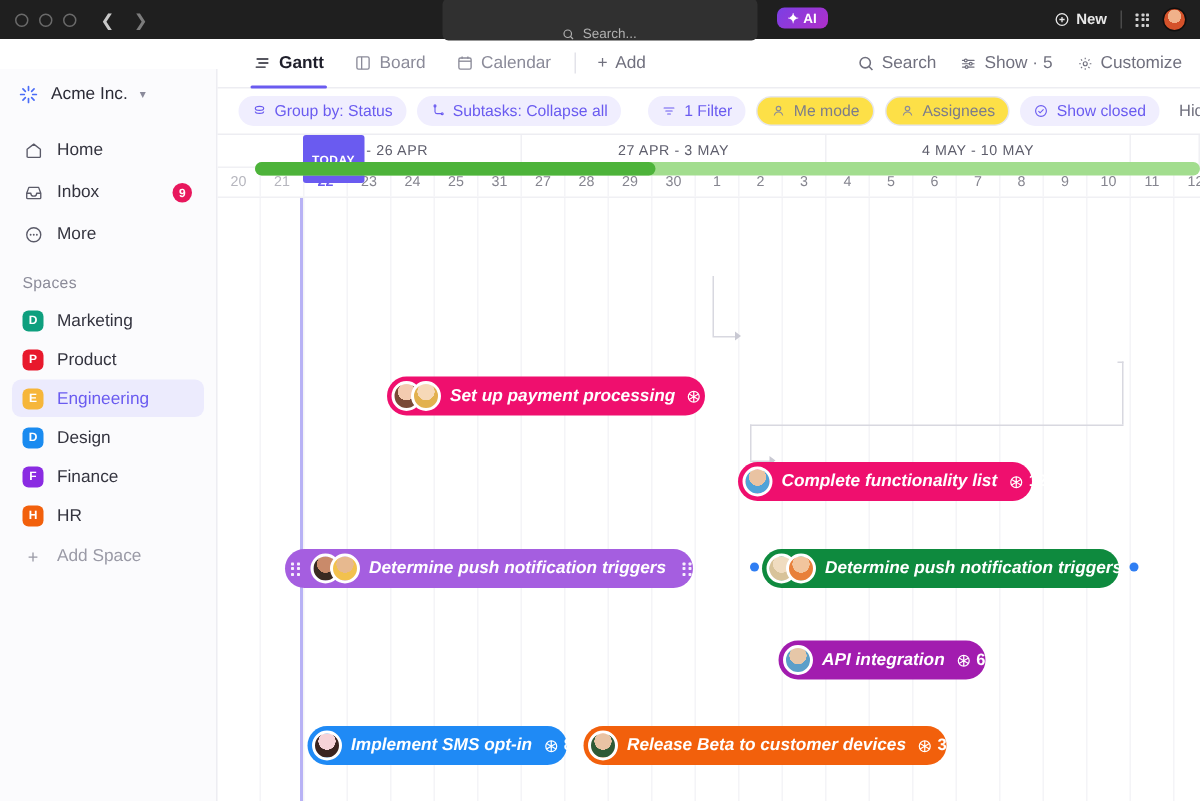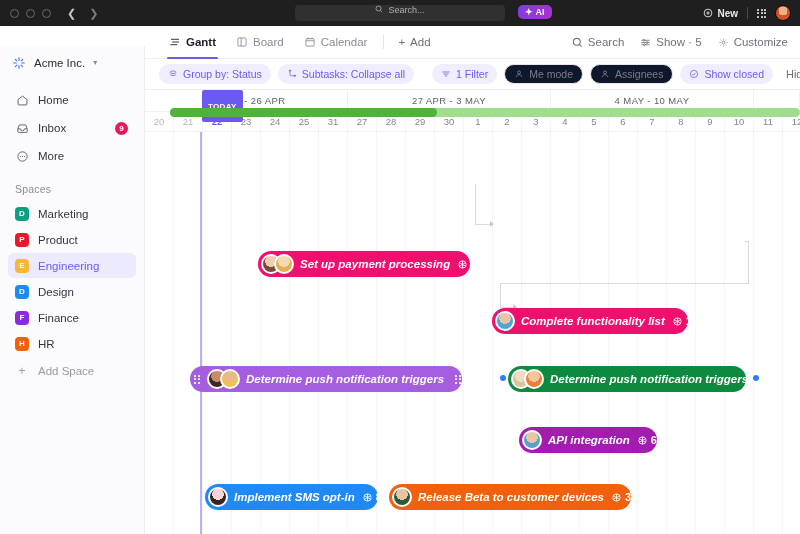--- a/index.html
+++ b/index.html
@@ -14,22 +14,22 @@
   .osbar {
     height:26px; background:#1f1f1f; display:flex; align-items:center;
     padding:0 10px; position:relative;
   }
   .traffic { display:flex; gap:7px; align-items:center; }
   .dot { width:9px; height:9px; border-radius:50%; border:1px solid #6a6a6a; }
   .navarrows { display:flex; gap:13px; margin-left:16px; color:#c8c8c8; font-size:11px; }
   .navarrows span { cursor:default; }
   .os-search {
     position:absolute; left:50%; transform:translateX(-50%);
-    width:210px; height:16px; background:#303030; border-radius:4px;
-    display:flex; align-items:flex-start; justify-content:center; gap:5px;
+    width:210px; height:28px; background:#303030; border-radius:4px;
+    display:flex; align-items:flex-end; justify-content:center; gap:5px;
     color:#b0b0b0; font-size:9px;
   }
   .os-right {
     position:absolute; right:9px; display:flex; align-items:center; gap:9px;
   }
   .ai-pill {
     background:linear-gradient(135deg,#7b3fe4,#b02fc9);
     color:#fff; font-size:9px; font-weight:700; border-radius:5px;
     padding:2px 7px; display:flex; align-items:center; gap:3px;
     position:absolute; left:518px; top:5px;
@@ -107,21 +107,21 @@
 
   .filterbar {
     height:31px; display:flex; align-items:center; padding:0 14px; gap:7px;
     border-bottom:1px solid #ededf2;
   }
   .chip {
     display:flex; align-items:center; gap:5px; height:20px; padding:0 9px;
     border-radius:11px; font-size:10.5px; white-space:nowrap;
   }
   .chip.purple { background:#f0eefe; color:#6a5bf0; }
-  .chip.plain { background:#0f172a; border:1px solid #e6e6ee; color:#7c7c8a; }
+  .chip.plain { background:#fde047; border:1px solid #e6e6ee; color:#7c7c8a; }
   .fdiv { width:1px; height:14px; background:#e6e6ee; margin:0 2px; }
   .hide-btn { font-size:11px; color:#70707e; padding:0 6px; }
 
   
   .gantt { flex:1; position:relative; overflow:hidden; }
   .weeks { height:22px; display:flex; border-bottom:1px solid #f0f0f4; background:#fff; }
   .week {
     display:flex; align-items:center; justify-content:center;
     font-size:9.5px; color:#5e5e6c; letter-spacing:.4px; font-weight:500;
     border-right:1px solid #f0f0f4;

